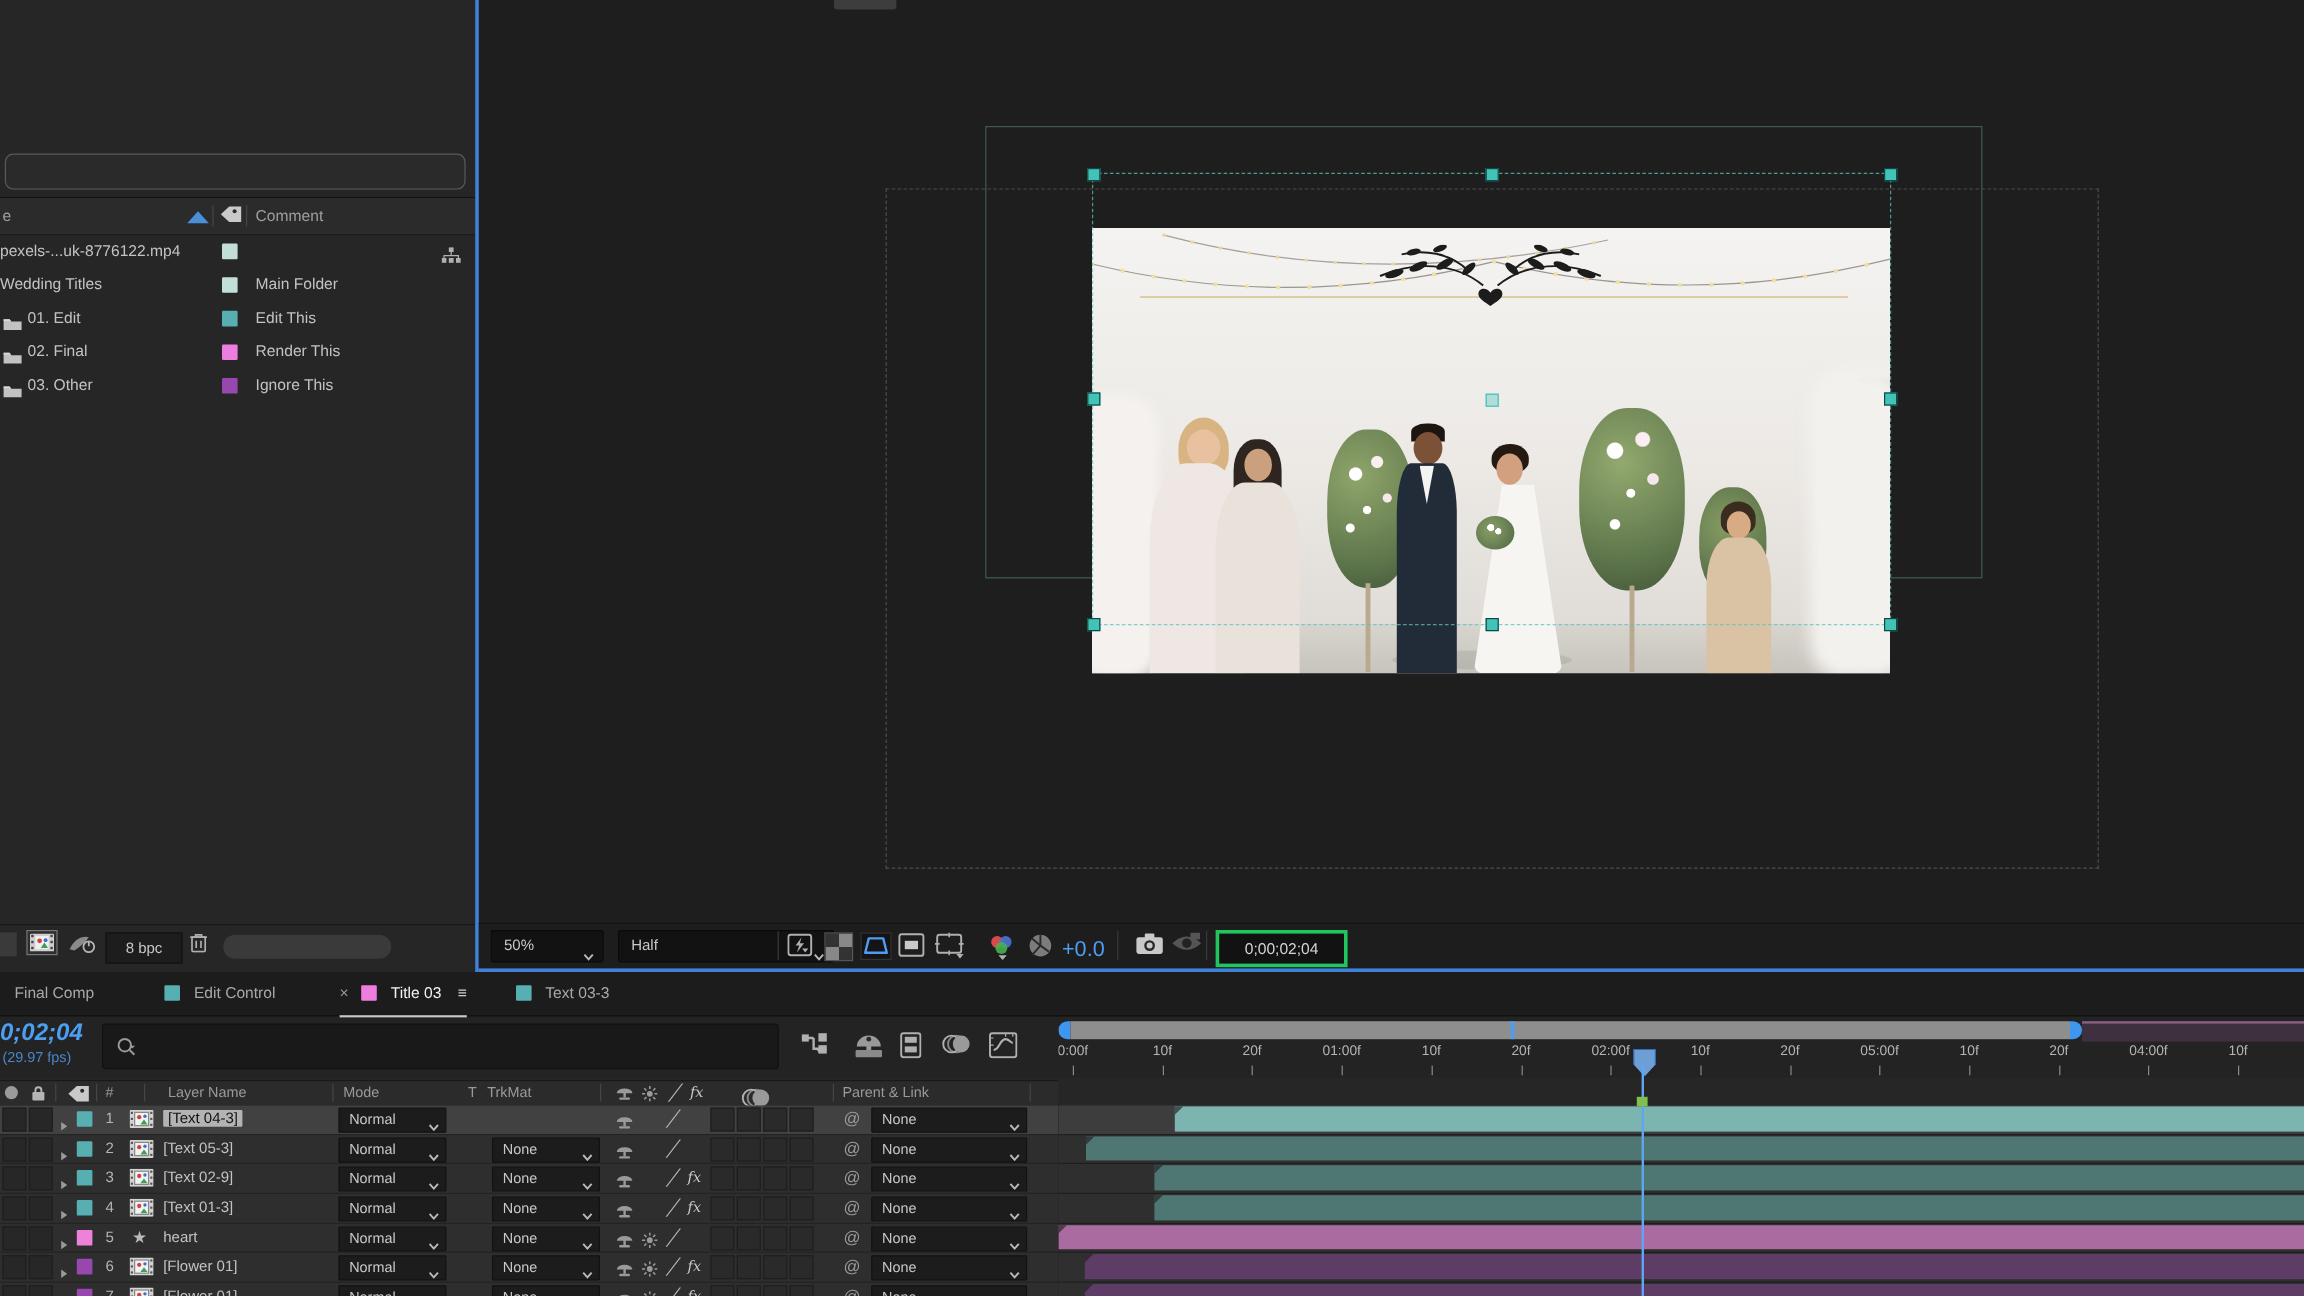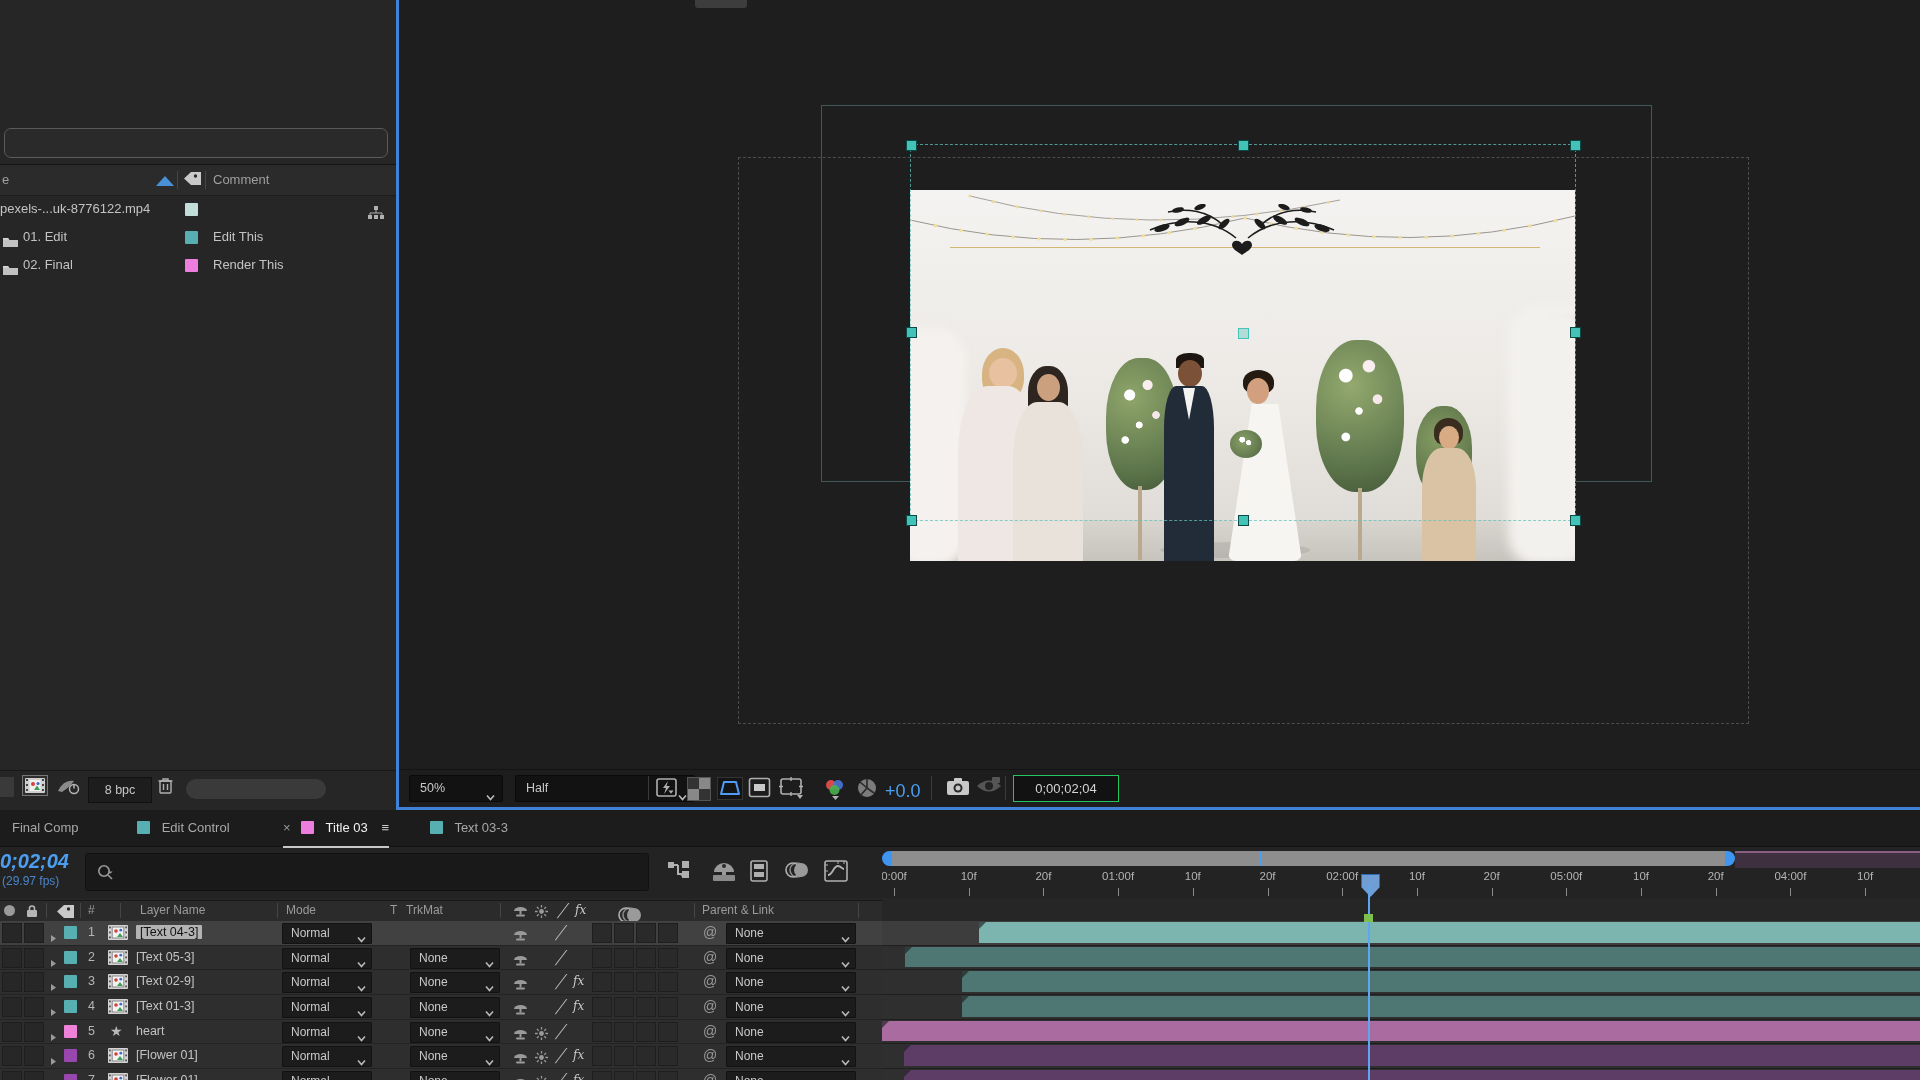--- a/index.html
+++ b/index.html
@@ -49,21 +49,21 @@
   .goldline{left:40px;top:57px;width:590px;height:1px;background:#c9a855;opacity:.8}
   #wed-title{left:0;top:80px;width:665px;text-align:center;color:#181818;
              font-family:"DejaVu Serif",serif;font-style:italic;font-size:37px;letter-spacing:1px}
   
   #comp-toolbar{left:0px;top:769px;width:1524px;height:37px;background:#1d1d1d;border-top:1px solid #141414}
   .dd{position:absolute;height:25px;top:5px;background:#121212;border:1px solid #0a0a0a;border-radius:2px;
       color:#c9c9c9;line-height:25px;padding-left:10px;font-size:12.5px}
   .dd .chev{position:absolute;right:8px;top:9px}
   .tbico{position:absolute;top:7px}
   .vdiv{position:absolute;top:6px;width:1px;height:24px;background:#3a3a3a}
-  #tc-box{position:absolute;left:614px;top:5px;width:104px;height:25px;background:#121212;border:1px solid #22c55e;
+  #tc-box{position:absolute;left:614px;top:5px;width:104px;height:25px;background:#121212;border:3px solid #22c55e;
           color:#d4d4d4;text-align:center;line-height:25px;font-size:13px}
   .bluetxt{color:#4b9ef0}
   
   #timeline{left:0;top:810px;width:1920px;height:270px;background:#262626}
   #tabbar{left:0;top:0;width:1920px;height:36px;background:#1c1c1c;border-bottom:1px solid #111}
   .tab{position:absolute;top:0;height:36px;line-height:36px;color:#a8a8a8;font-size:13px}
   .tab .chip{vertical-align:-2px;margin-right:8px}
   .tab.active{color:#f2f2f2;border-bottom:2px solid #c8c8c8}
   #tl-controls{left:0;top:38px;width:882px;height:50px;background:#232323}
   #tl-tc{position:absolute;left:0;top:2px;font-size:20px;font-weight:bold;color:#4b9ef0;font-style:italic}
@@ -139,37 +139,54 @@
               <g fill="#b0b0b0">
                 <rect x="6" y="0" width="4" height="4"></rect>
                 <rect x="0" y="9" width="4" height="4"></rect>
                 <rect x="6" y="9" width="4" height="4"></rect>
                 <rect x="12" y="9" width="4" height="4"></rect>
               </g>
               <path d="M8 4v3M2 9V7h12v2" stroke="#b0b0b0" fill="none"></path>
             </svg></span>
   </div>
         <div class="pp-row">
-    <span class="fold ico2"><svg width="17" height="13">
-              <path d="M1 3h5l1.5 2H16v7H1z" fill="#c2c2c2"></path>
-              <path d="M1 3h5l1 1.5H1z" fill="#d8d8d8"></path>
-            </svg></span>
-    <span class="nm ind">01. Edit</span>
-    <span class="chip" style="background:#57afb2"></span>
-    <span class="cmt">Edit This</span>
+
+    <span class="nm ">Wedding Titles</span>
+    <span class="chip" style="background:#c3ded9"></span>
+    <span class="cmt">Main Folder</span>
 
   </div>
         <div class="pp-row">
     <span class="fold ico2"><svg width="17" height="13">
               <path d="M1 3h5l1.5 2H16v7H1z" fill="#c2c2c2"></path>
               <path d="M1 3h5l1 1.5H1z" fill="#d8d8d8"></path>
             </svg></span>
+    <span class="nm ind">01. Edit</span>
+    <span class="chip" style="background:#57afb2"></span>
+    <span class="cmt">Edit This</span>
+
+  </div>
+        <div class="pp-row">
+    <span class="fold ico2"><svg width="17" height="13">
+              <path d="M1 3h5l1.5 2H16v7H1z" fill="#c2c2c2"></path>
+              <path d="M1 3h5l1 1.5H1z" fill="#d8d8d8"></path>
+            </svg></span>
     <span class="nm ind">02. Final</span>
     <span class="chip" style="background:#ee7de0"></span>
     <span class="cmt">Render This</span>
+
+  </div>
+        <div class="pp-row">
+    <span class="fold ico2"><svg width="17" height="13">
+              <path d="M1 3h5l1.5 2H16v7H1z" fill="#c2c2c2"></path>
+              <path d="M1 3h5l1 1.5H1z" fill="#d8d8d8"></path>
+            </svg></span>
+    <span class="nm ind">03. Other</span>
+    <span class="chip" style="background:#9747ae"></span>
+    <span class="cmt">Ignore This</span>
 
   </div>
       </div>
     <div id="pp-footer" class="abs">
       <span class="abs" style="left:-6px;top:6px;width:20px;height:20px;background:#3a3a3a"></span>
       <span class="abs ico" style="left:22px;top:4px;border:1px solid #777;padding:2px;background:#2e2e2e">
           <svg width="20" height="15">
             <rect width="20" height="15" rx="1" fill="#cfcfcf"></rect>
             <rect x="1" y="1" width="2" height="2" fill="#444"></rect>
             <rect x="1" y="6" width="2" height="2" fill="#444"></rect>

